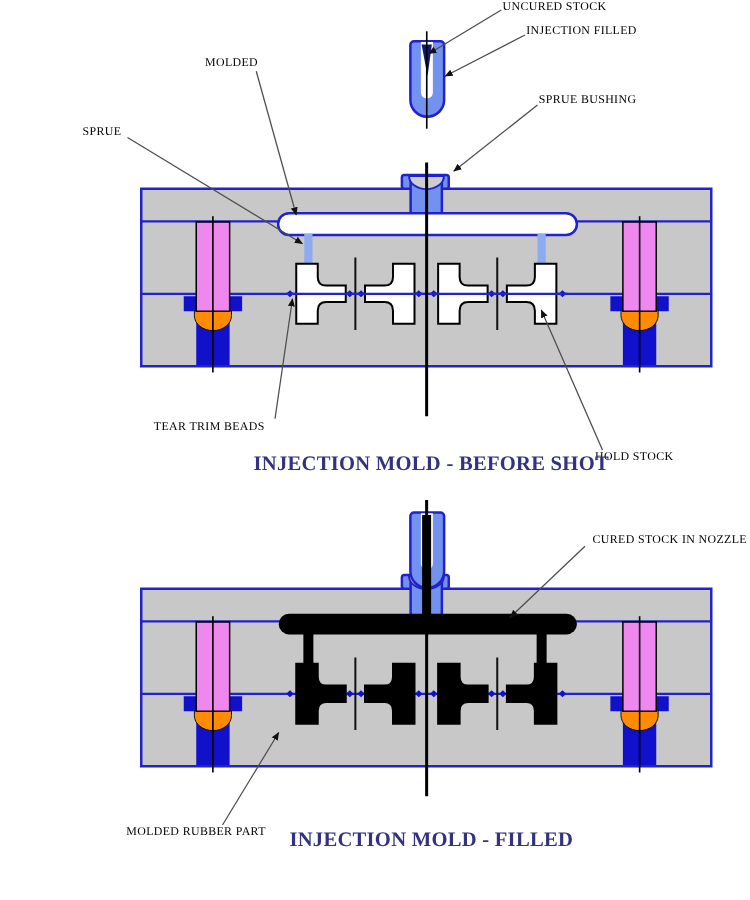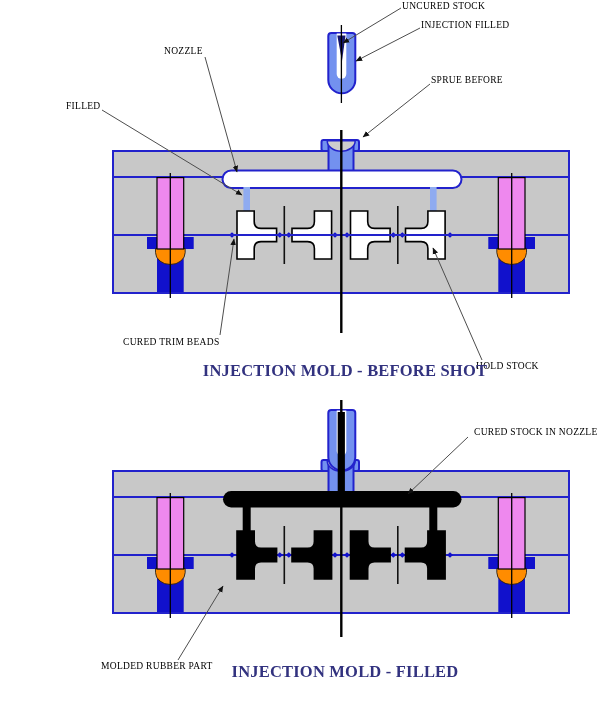--- a/index.html
+++ b/index.html
@@ -131,24 +131,24 @@
     <line class="leader" x1="57" y1="110" x2="197" y2="195"></line>
     <line class="leader" x1="175" y1="335" x2="189" y2="239"></line>
     <line class="leader" x1="437" y1="360" x2="388" y2="248"></line>
     <line class="leader" x1="423" y1="437" x2="363" y2="494"></line>
     <line class="leader" x1="133" y1="660" x2="178" y2="586"></line>
   </g>
 </svg>
 
 <div class="diagram-label" style="left:357px;top:1px">UNCURED STOCK</div>
 <div class="diagram-label" style="left:376px;top:20px">INJECTION FILLED</div>
-<div class="diagram-label" style="left:386px;top:75px">SPRUE BEFORE</div>
-<div class="diagram-label" style="left:119px;top:46px">NOZZLE</div>
-<div class="diagram-label" style="left:21px;top:101px">FILLED</div>
-<div class="diagram-label" style="left:78px;top:337px">CURED TRIM BEADS</div>
+<div class="diagram-label" style="left:386px;top:75px">SPRUE BUSHING</div>
+<div class="diagram-label" style="left:119px;top:46px">MOLDED</div>
+<div class="diagram-label" style="left:21px;top:101px">SPRUE</div>
+<div class="diagram-label" style="left:78px;top:337px">TEAR TRIM BEADS</div>
 <div class="diagram-label" style="left:431px;top:361px">HOLD STOCK</div>
 <div class="diagram-title" style="top:361px">INJECTION MOLD - BEFORE SHOT</div>
 
 <div class="diagram-label" style="left:429px;top:427px">CURED STOCK IN NOZZLE</div>
 <div class="diagram-label" style="left:56px;top:661px">MOLDED RUBBER PART</div>
 <div class="diagram-title" style="top:662px">INJECTION MOLD - FILLED</div>
 
 </div>
 
 </body></html>

